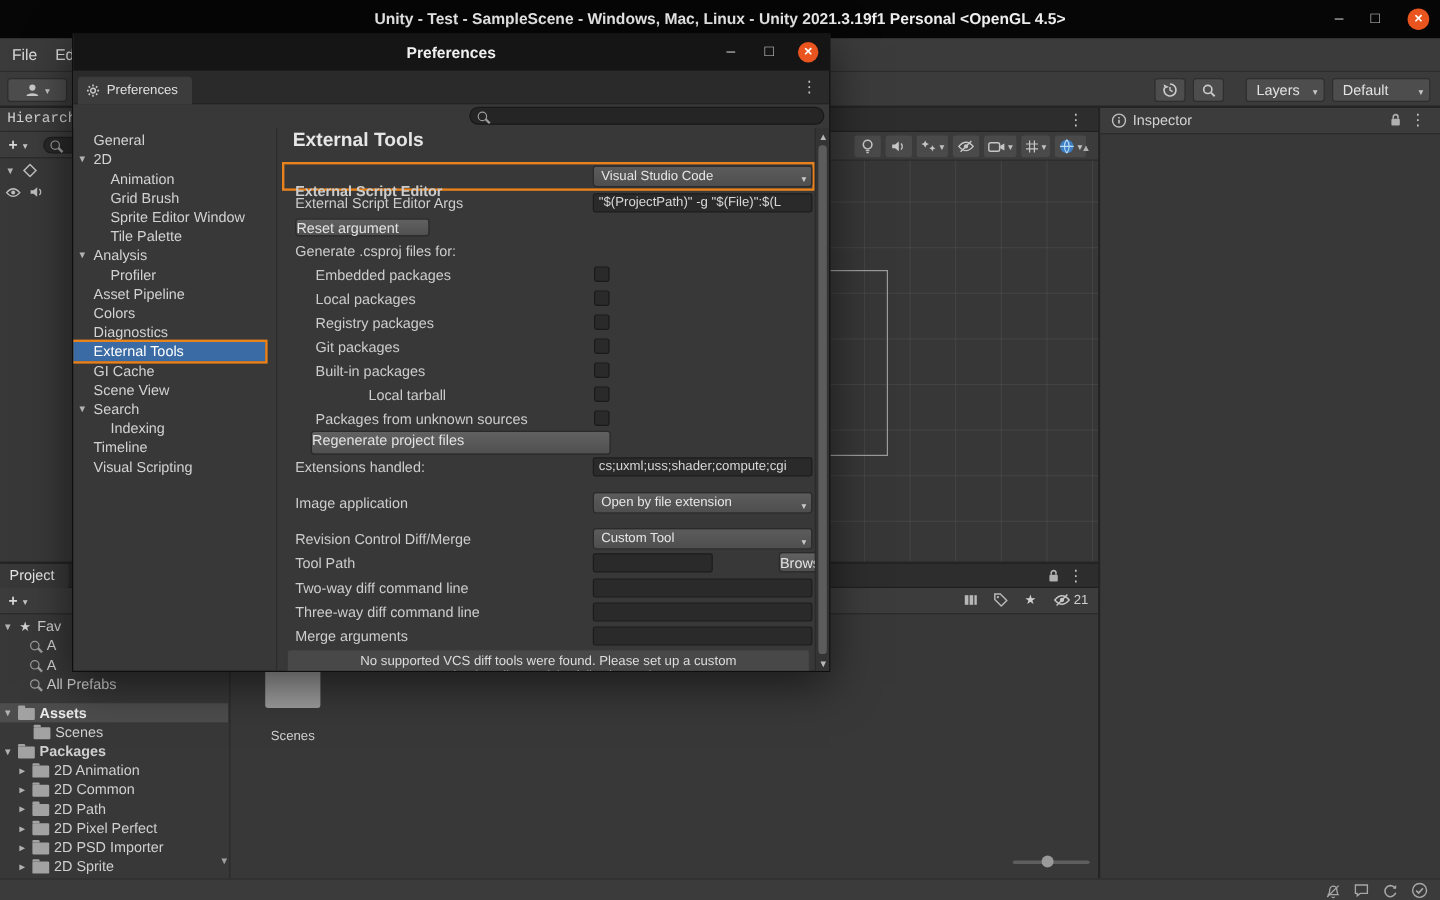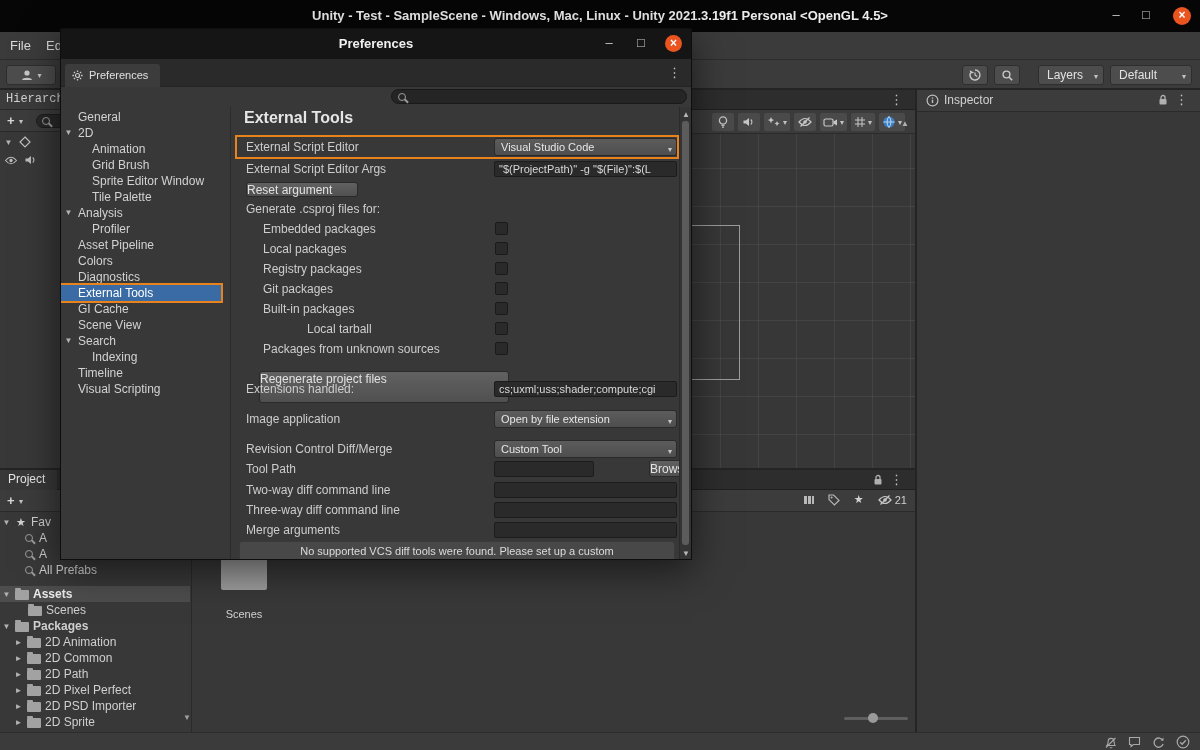--- a/index.html
+++ b/index.html
@@ -534,21 +534,21 @@
     <div class="sb-row"><span class="tri open"></span><span>Search</span></div>
     <div class="sb-row child"><span>Indexing</span></div>
     <div class="sb-row"><span>Timeline</span></div>
     <div class="sb-row"><span>Visual Scripting</span></div>
   </div>
 
   <div id="dlg-content">
     <div class="c-head">External Tools</div>
 
     <div class="hl-box"></div>
-    <div class="c-lbl" style="top:32px;">External Script Editor</div>
+    <div class="c-lbl" style="top:44px;font-weight:bold;">External Script Editor</div>
     <div class="dd" style="top:31px;">
       <span>Visual Studio Code</span>
       <span class="arr">▾</span>
     </div>
 
     <div class="c-lbl" style="top:54px;">External Script Editor Args</div>
     <div class="fld" style="top:54px;">"$(ProjectPath)" -g "$(File)":$(L</div>
 
     <div class="btn" style="left:15px; top:75px; width:112px; height:15px;">Reset argument</div>
 
@@ -562,21 +562,21 @@
     <div class="cb" style="top:155px;"></div>
     <div class="c-lbl cbl" style="top:174px;">Git packages</div>
     <div class="cb" style="top:175px;"></div>
     <div class="c-lbl cbl" style="top:194px;">Built-in packages</div>
     <div class="cb" style="top:195px;"></div>
     <div class="c-lbl cbl" style="top:214px;margin-left:44px;">Local tarball</div>
     <div class="cb" style="top:215px;"></div>
     <div class="c-lbl cbl" style="top:234px;">Packages from unknown sources</div>
     <div class="cb" style="top:235px;"></div>
 
-    <div class="btn" style="left:28px; top:264px; width:250px; height:32px; line-height:15px;">Regenerate project files</div>
+    <div class="btn" style="left:28px; top:252px; width:250px; height:20px; line-height:15px;">Regenerate project files</div>
 
     <div class="c-lbl" style="top:274px;">Extensions handled:</div>
     <div class="fld" style="top:274px;">cs;uxml;uss;shader;compute;cgi</div>
 
     <div class="c-lbl" style="top:304px;">Image application</div>
     <div class="dd" style="top:303px;">
       <span>Open by file extension</span>
       <span class="arr">▾</span>
     </div>
 

